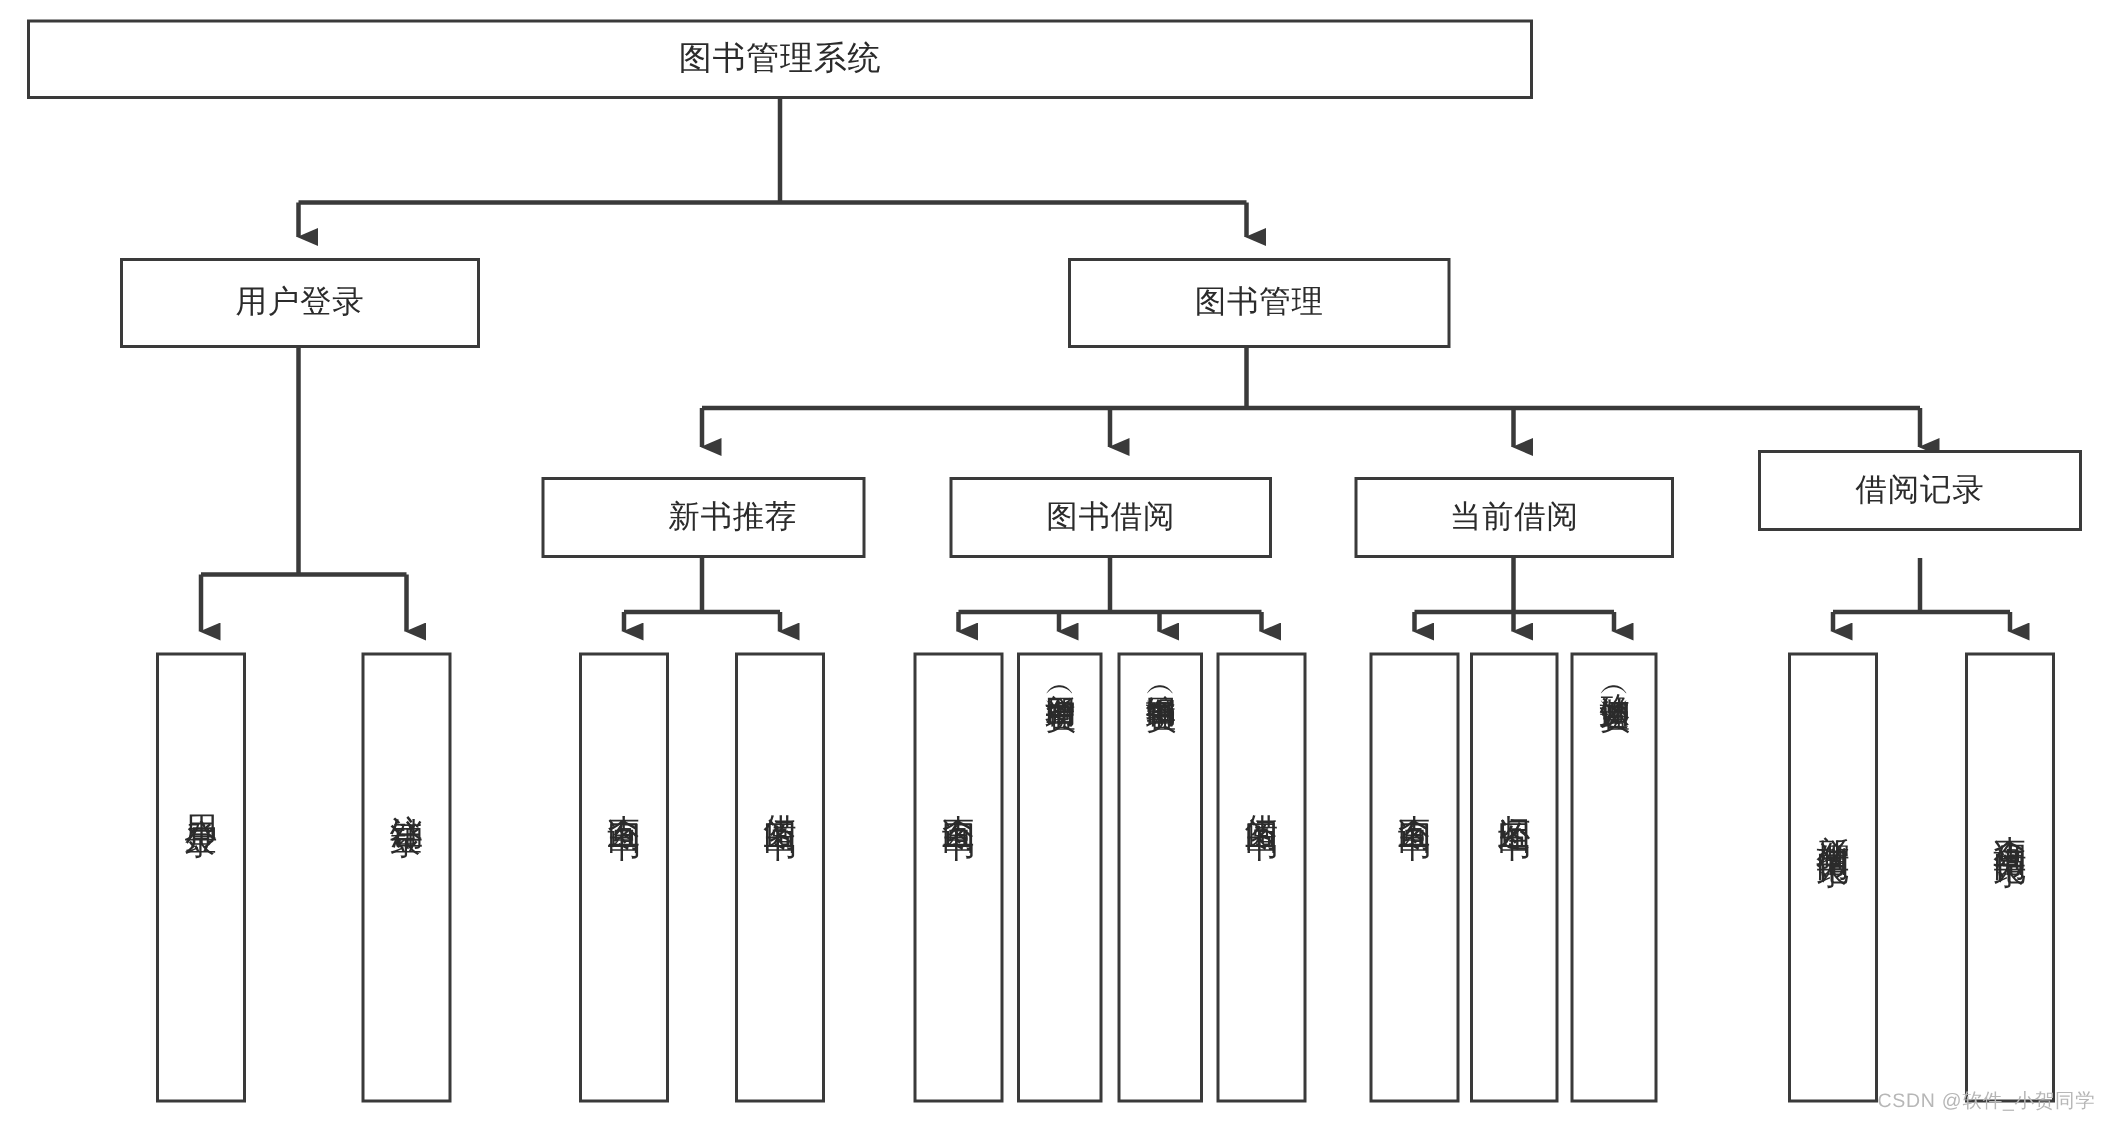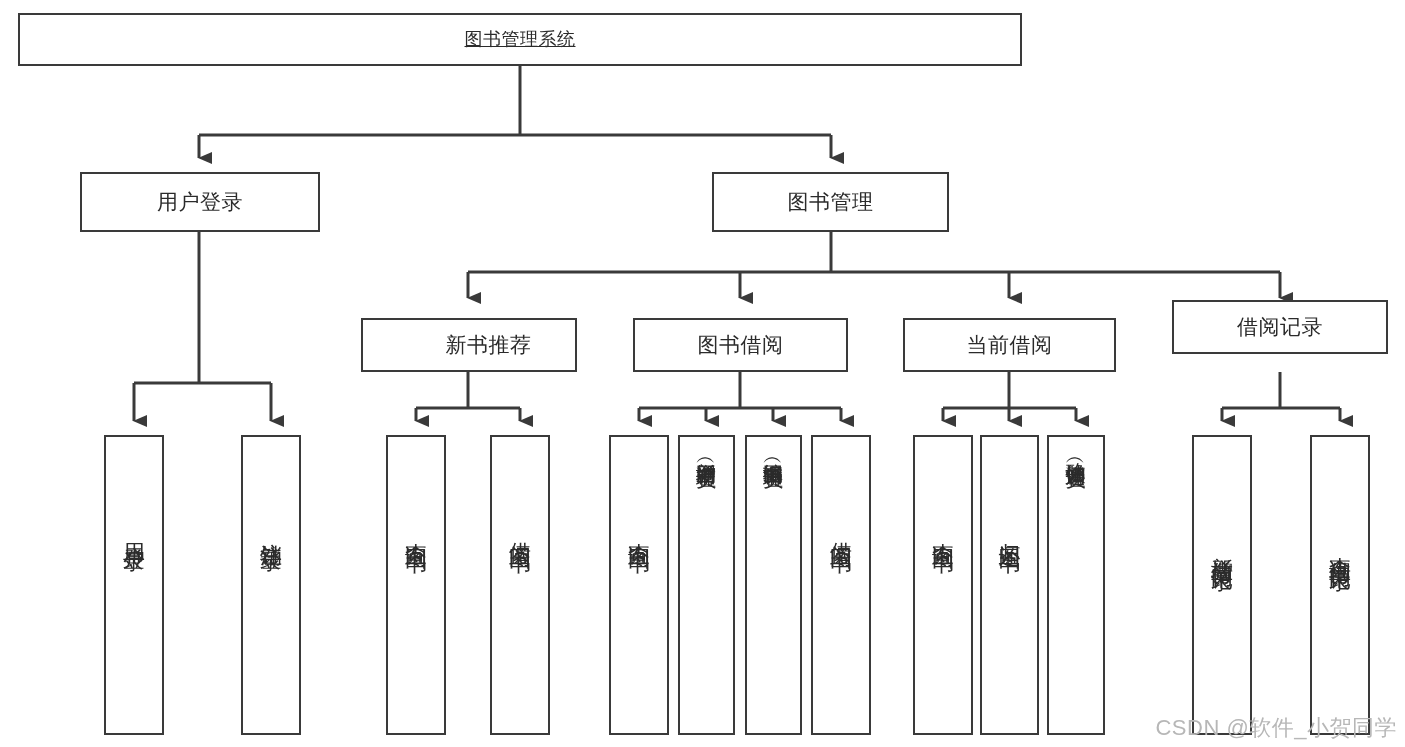--- a/index.html
+++ b/index.html
@@ -41,22 +41,21 @@
     text-align: center;
     line-height: 1.02;
   }
   
   .node.h .label {
     font-size: 21px;
     letter-spacing: 0.5px;
     white-space: nowrap;
   }
   .node.root .label {
-    font-size: 18px;
-    text-decoration: underline;
+    font-size: 22px;
   }
   
   .node.v {
     align-items: flex-start;
     justify-content: center;
     padding-top: 10px;
   }
   .node.v .label {
     writing-mode: vertical-rl;
     text-orientation: upright;
@@ -72,21 +71,21 @@
   .node.v.mid .label {
     padding-top: 78px;
   }
   .node.v.low .label {
     padding-top: 92px;
   }
   .watermark {
     position: absolute;
     right: 8px;
     bottom: 4px;
-    font-size: 22px;
+    font-size: 13px;
     color: #b7b7b7;
     white-space: nowrap;
     letter-spacing: 0.5px;
   }
 </style>
 </head>
 <body>
 
 <div id="canvas">
 
@@ -141,21 +140,21 @@
   </svg>
 
   <div class="node h root" style="left:18px; top:13px; width:1004px; height:53px;">
     <span class="label">图书管理系统</span>
   </div>
 
   <div class="node h" style="left:80px; top:172px; width:240px; height:60px;">
     <span class="label">用户登录</span>
   </div>
 
-  <div class="node h" style="left:712px; top:172px; width:237px; height:60px;justify-content:center;">
+  <div class="node h" style="left:712px; top:172px; width:255px; height:60px;justify-content:center;">
     <span class="label">图书管理</span>
   </div>
 
   <div class="node h" style="left:361px; top:318px; width:216px; height:54px;padding-left:39px;">
     <span class="label">新书推荐</span>
   </div>
 
   <div class="node h" style="left:903px; top:318px; width:213px; height:54px;">
     <span class="label">当前借阅</span>
   </div>

